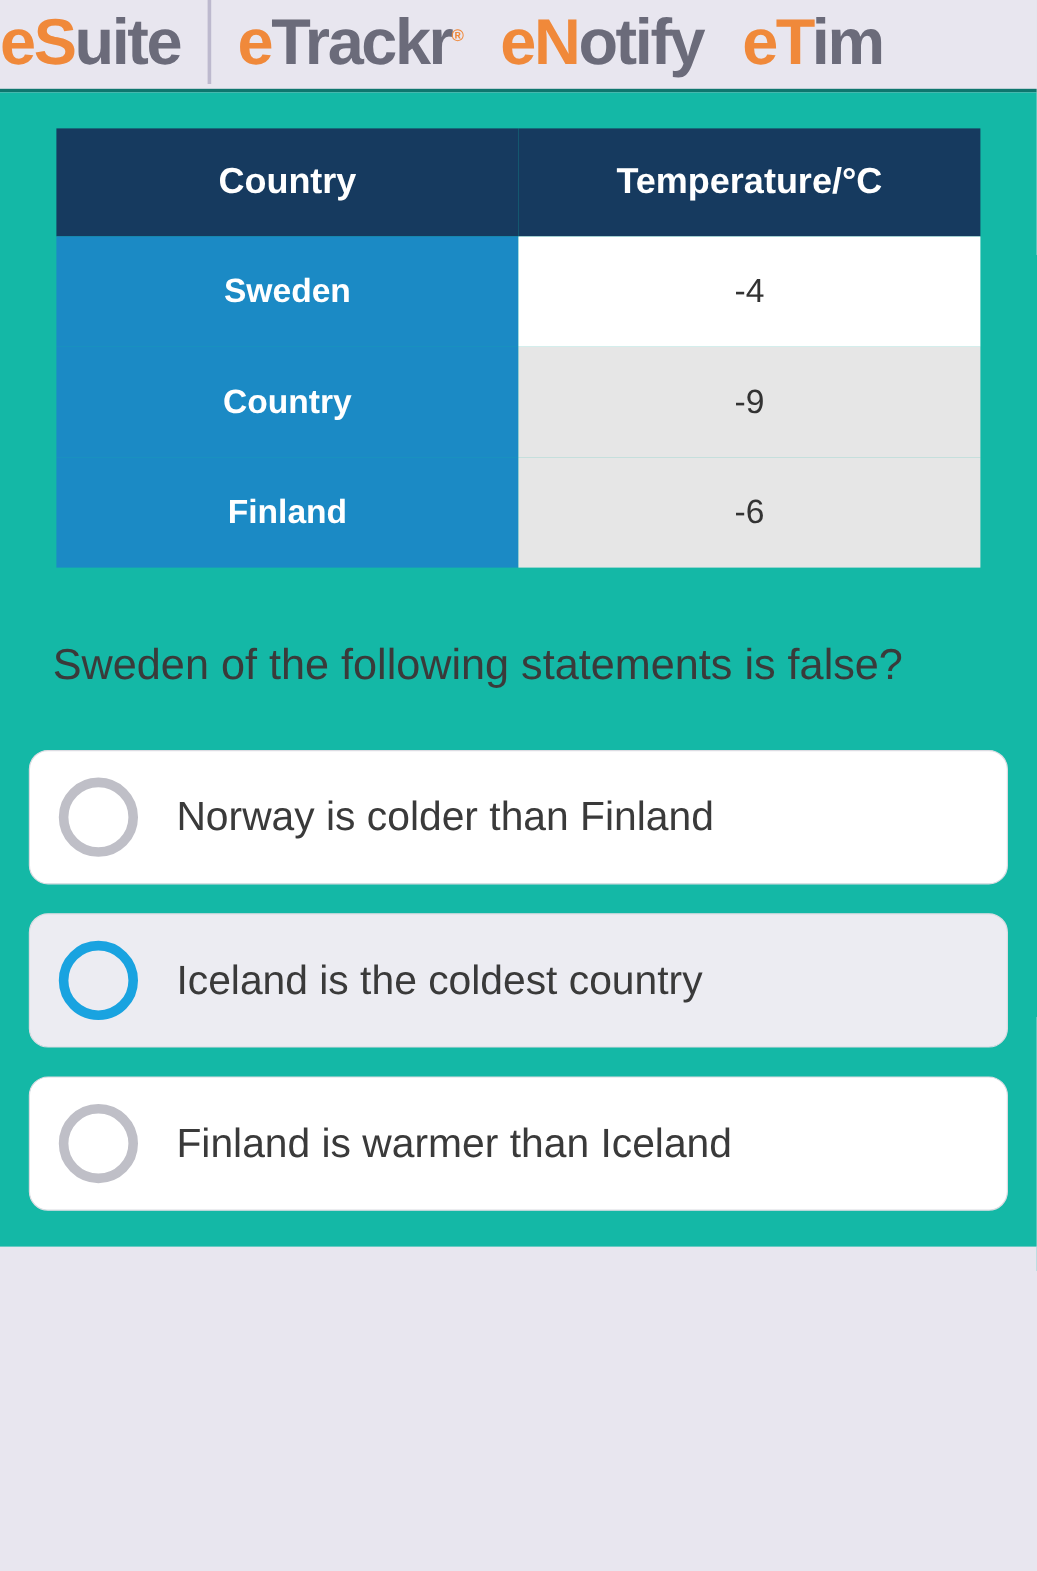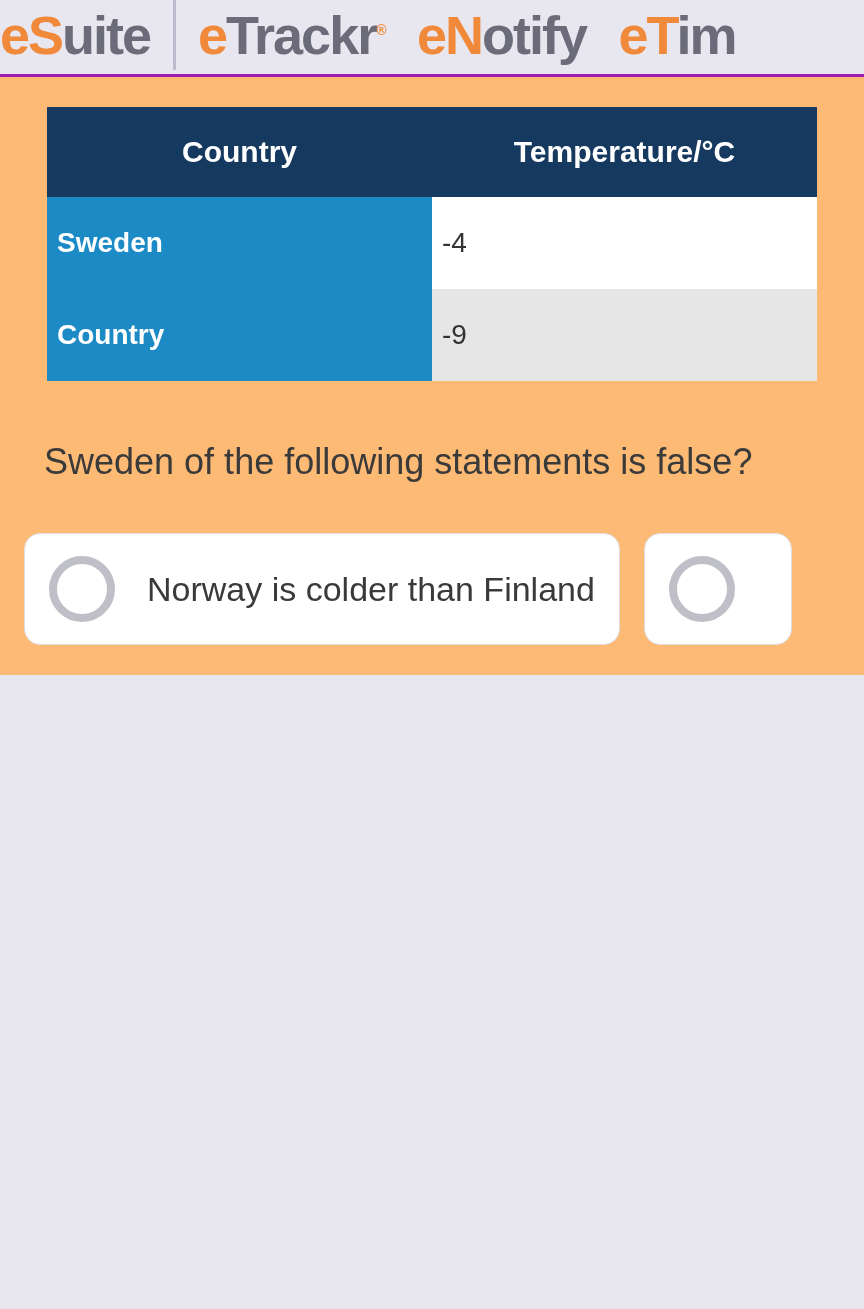--- a/index.html
+++ b/index.html
@@ -1,33 +1,33 @@
 <!DOCTYPE html>
 <html><head>
 <meta charset="utf-8">
 <style>
   html,body{margin:0;padding:0;font-family:Verdana,Geneva,sans-serif;background:#e8e6ef;color:#333;width:864px}
-  .header{background:#e8e6ef;padding:0 14px 4px 0;border-bottom:3px solid #a21caf;white-space:nowrap;overflow:hidden}
+  .header{background:#e8e6ef;padding:0 14px 4px 0;border-bottom:3px solid #0f766e;white-space:nowrap;overflow:hidden}
   .brand{font-size:54px;font-weight:700;letter-spacing:-2px;display:inline-block;vertical-align:middle}
   .e{color:#f0893a}
   .rest{color:#6b6b7a}
   .highlight-S{color:#f0893a}
   .highlight-N{color:#f0893a}
   .highlight-T{color:#f0893a}
   .divider{display:inline-block;width:3px;height:70px;background:#bdb9ce;margin:0 18px;vertical-align:middle}
-  .content{background:#fdba74;margin:0;padding:30px 24px 30px 24px}
+  .content{background:#14b8a6;margin:0;padding:30px 24px 30px 24px}
   .tbl{width:770px;margin:0 auto;border-collapse:collapse}
   .tbl th{background:#163a5f;color:#fff;font-weight:700;font-size:30px;padding:28px 10px;text-align:center}
-  .tbl td{font-size:28px;padding:30px 10px;}
+  .tbl td{font-size:28px;padding:30px 10px;text-align:center}
   .tbl td.country{background:#1b8ac5;color:#fff;font-weight:700;width:50%}
   .tbl td.temp{background:#fff;color:#333;font-weight:500}
   .tbl tr.alt td.temp{background:#e6e6e6}
   .question{font-size:36px;color:#3a3a3a;margin:60px 0 50px 20px;font-weight:400}
   .question b{font-weight:400}
-  .options{display:flex;flex-direction:row;gap:24px;padding:0 0 0 0}
+  .options{display:flex;flex-direction:column;gap:24px;padding:0 0 0 0}
   .option{border:1px solid #dcdce2;border-radius:16px;background:#fff;padding:22px 24px;display:flex;align-items:center;font-size:34px;color:#3a3a3a;cursor:pointer}
   .option.selected{background:#ececf2}
   .radio{width:66px;height:66px;border-radius:50%;border:8px solid #bfbfc7;margin-right:32px;flex-shrink:0;box-sizing:border-box}
   .option.selected .radio{border-color:#19a3e0}
 </style>
 </head>
 <body>
 
 <div class="header">
   <span class="brand"><span class="e">e</span><span class="rest"><span class="highlight-S">S</span>uite</span></span>
@@ -46,30 +46,39 @@
       <th>Temperature/°C</th>
     </tr>
     <tr>
       <td class="country">Sweden</td>
       <td class="temp">-4</td>
     </tr>
     <tr class="alt">
       <td class="country">Country</td>
       <td class="temp">-9</td>
     </tr>
+    <tr class="alt">
+      <td class="country">Finland</td>
+      <td class="temp">-6</td>
+    </tr>
   </tbody>
     </table>
 
   <div class="question">
     <span>Sweden of the following statements is </span><b>false</b><span>?</span>
   </div>
 
   <div class="options">
     <div class="option">
       <span class="radio"></span>
       <span>Norway is colder than Finland</span>
     </div>
+    <div class="option selected">
+      <span class="radio"></span>
+      <span>Iceland is the coldest country</span>
+    </div>
     <div class="option">
       <span class="radio"></span>
+      <span>Finland is warmer than Iceland</span>
     </div>
   </div>
 
 </div>
 
 </body></html>

